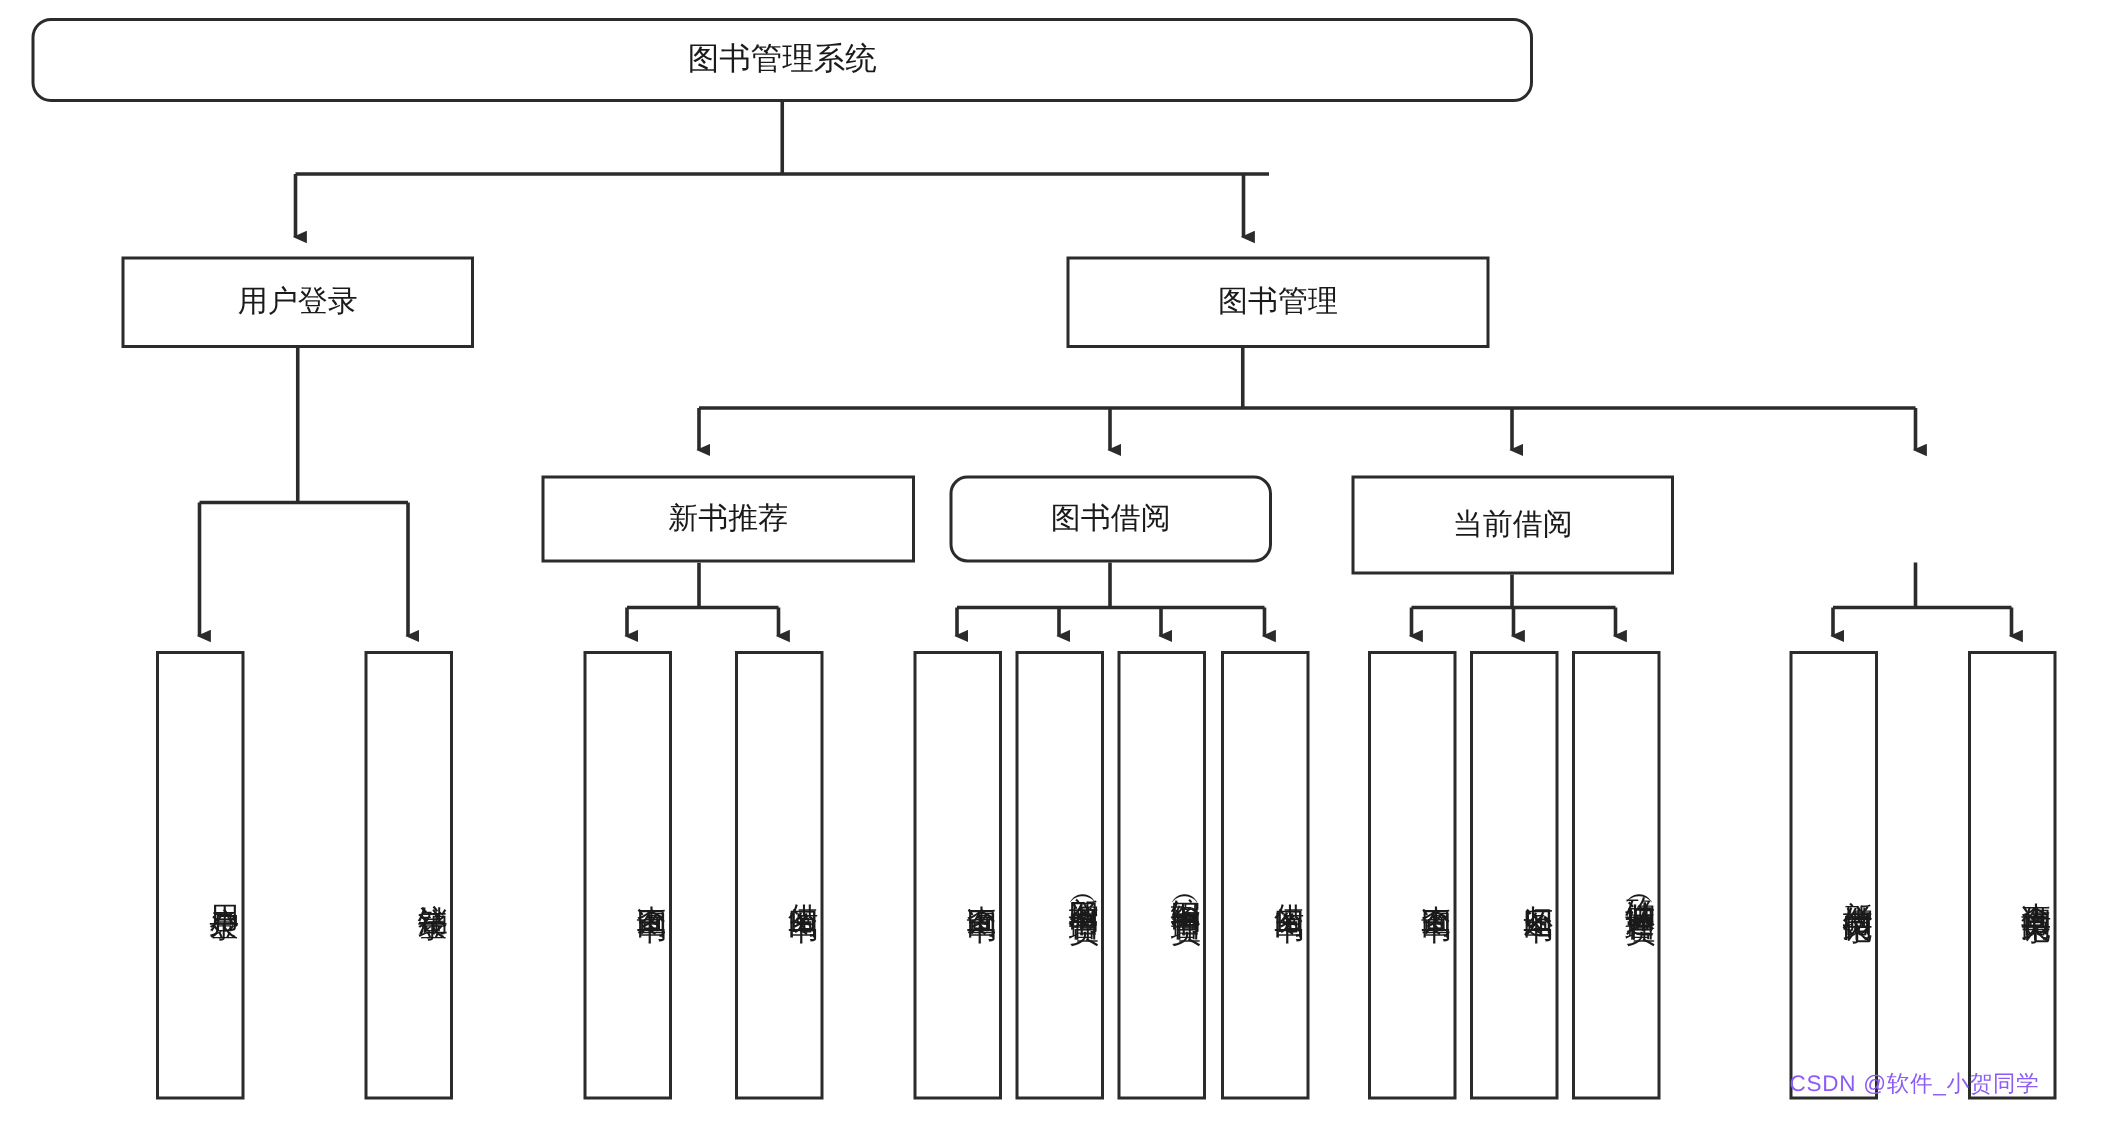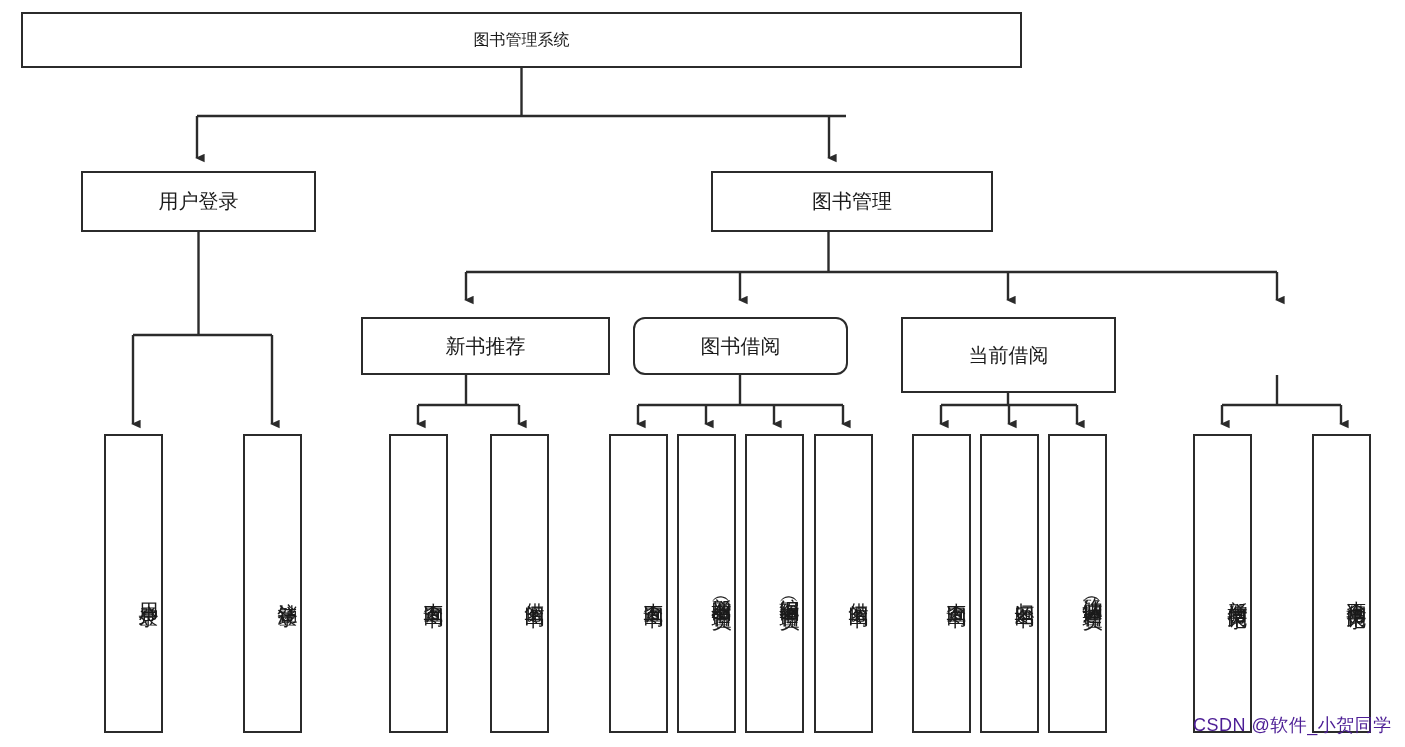--- a/index.html
+++ b/index.html
@@ -30,43 +30,44 @@
     box-sizing: border-box;
     background: #ffffff;
     border: 2px solid #2b2b2b;
     display: flex;
     align-items: center;
     justify-content: center;
     color: #1a1a1a;
     line-height: 1.25;
   }
   .node-root {
-    font-size: 16px;
+    font-size: 21px;
+    border-radius: 13px;
   }
   .node-branch {
     font-size: 20px;
   }
   .node-leaf {
     font-size: 20px;
     writing-mode: vertical-rl;
     text-orientation: upright;
     letter-spacing: 2px;
     padding-top: 14px;
     align-items: flex-start;
     justify-content: center;
   }
   .node-label {
     white-space: nowrap;
   }
   .watermark {
     position: absolute;
     left: 1193px;
     top: 713px;
-    font-size: 18px;
-    color: #4c1d95;
+    font-size: 15px;
+    color: #8b5cf6;
     white-space: nowrap;
     letter-spacing: 0.5px;
   }
 </style>
 </head>
 <body>
 
 <div id="diagram-root">
 
   <svg id="diagram-svg" viewBox="0 0 1405 747" xmlns="http://www.w3.org/2000/svg">
@@ -129,21 +130,21 @@
   <div class="node node-branch" style="left:711px; top:171px; width:282px; height:61px;">
     <span class="node-label">图书管理</span>
   </div>
 
   <div class="node node-branch" style="left:361px; top:317px; width:249px; height:58px;">
     <span class="node-label">新书推荐</span>
   </div>
   <div class="node node-branch" style="left:633px; top:317px; width:215px; height:58px;border-radius:12px;">
     <span class="node-label">图书借阅</span>
   </div>
-  <div class="node node-branch" style="left:901px; top:317px; width:215px; height:76px;">
+  <div class="node node-branch" style="left:901px; top:317px; width:215px; height:66px;">
     <span class="node-label">当前借阅</span>
   </div>
 
   <div class="node node-leaf" style="left:104px; top:434px; width:59px; height:299px;">
     <span class="node-label">用户登录</span>
   </div>
   <div class="node node-leaf" style="left:243px; top:434px; width:59px; height:299px;">
     <span class="node-label">注销登录</span>
   </div>
 

